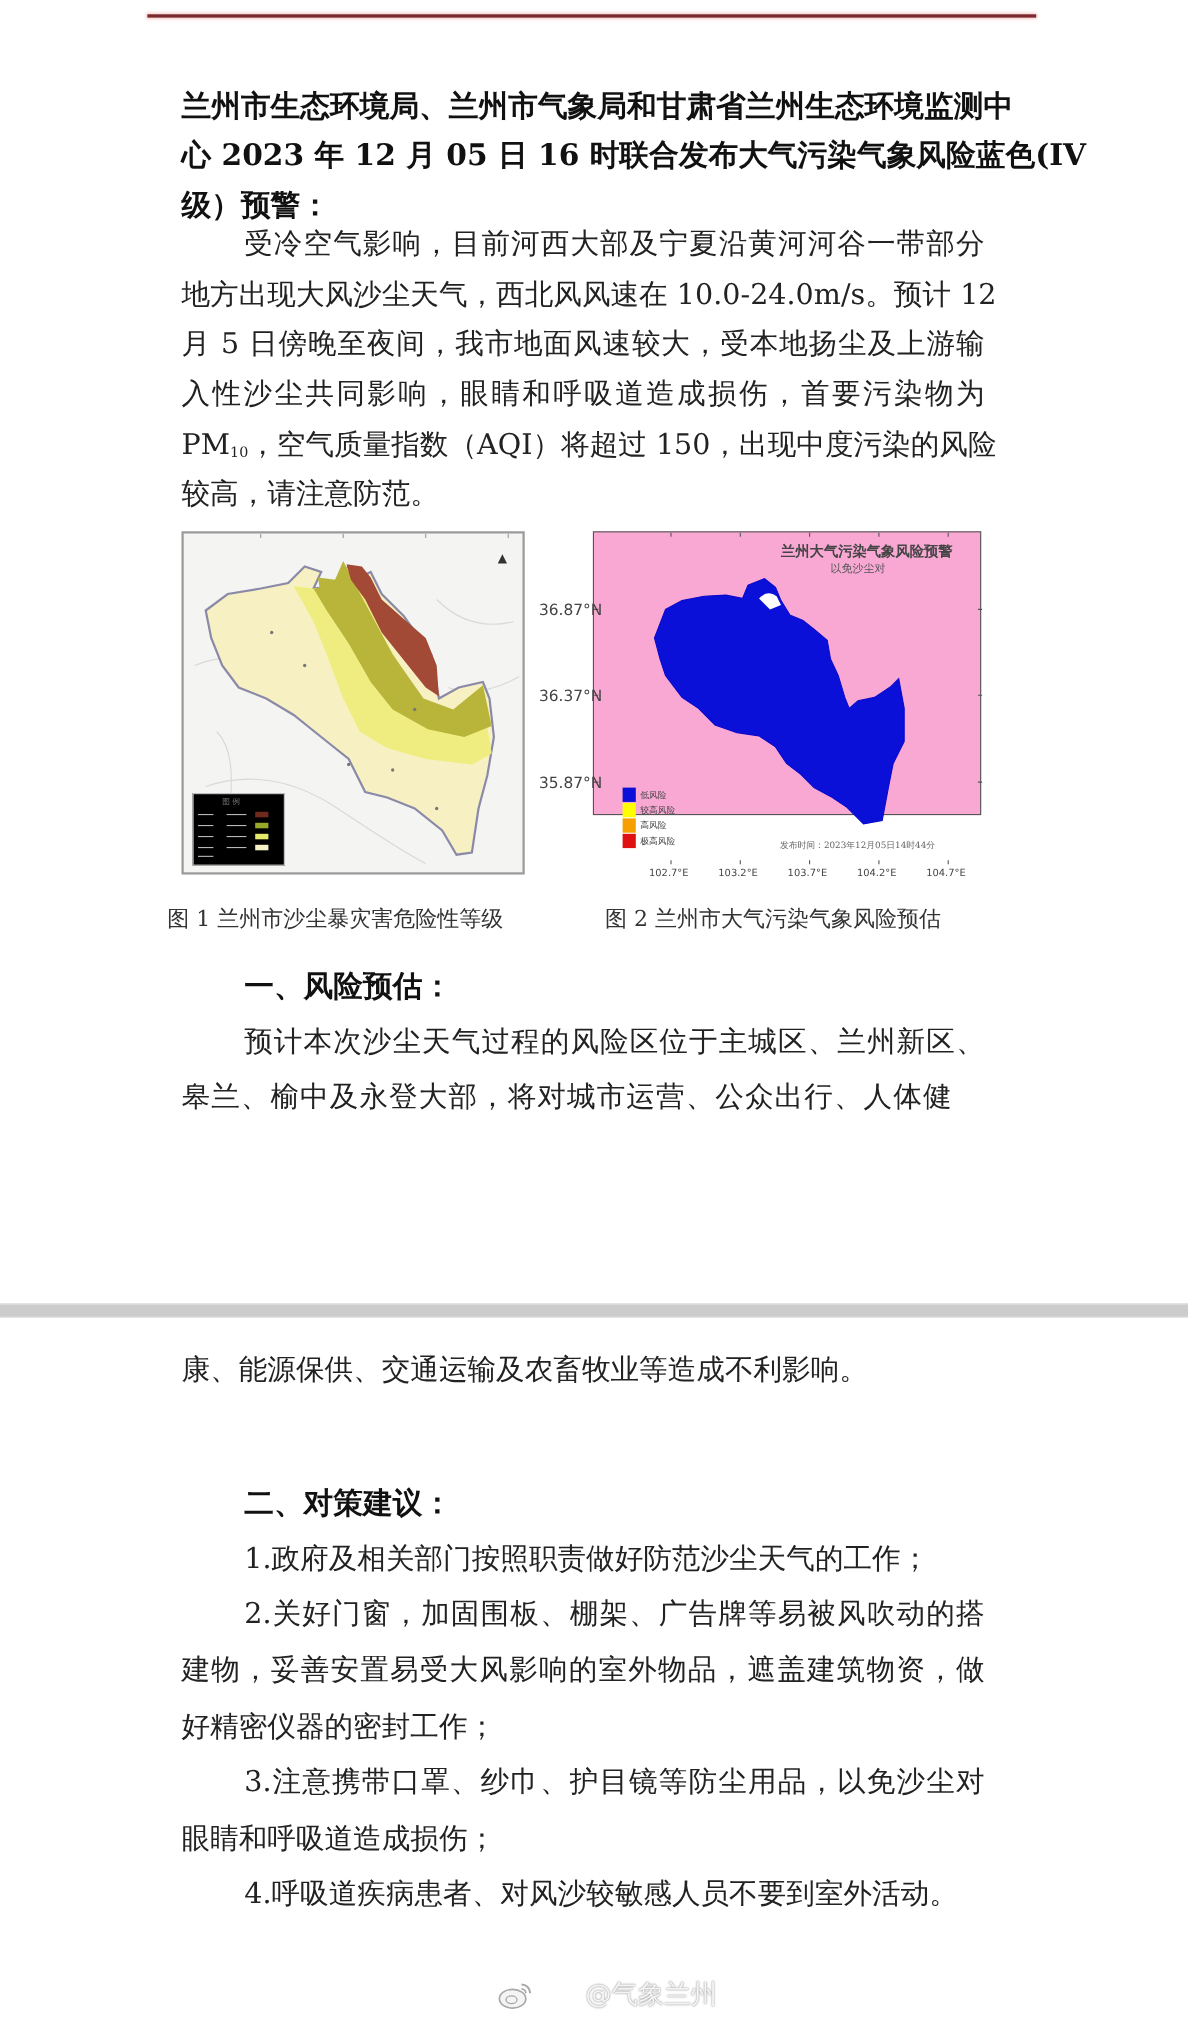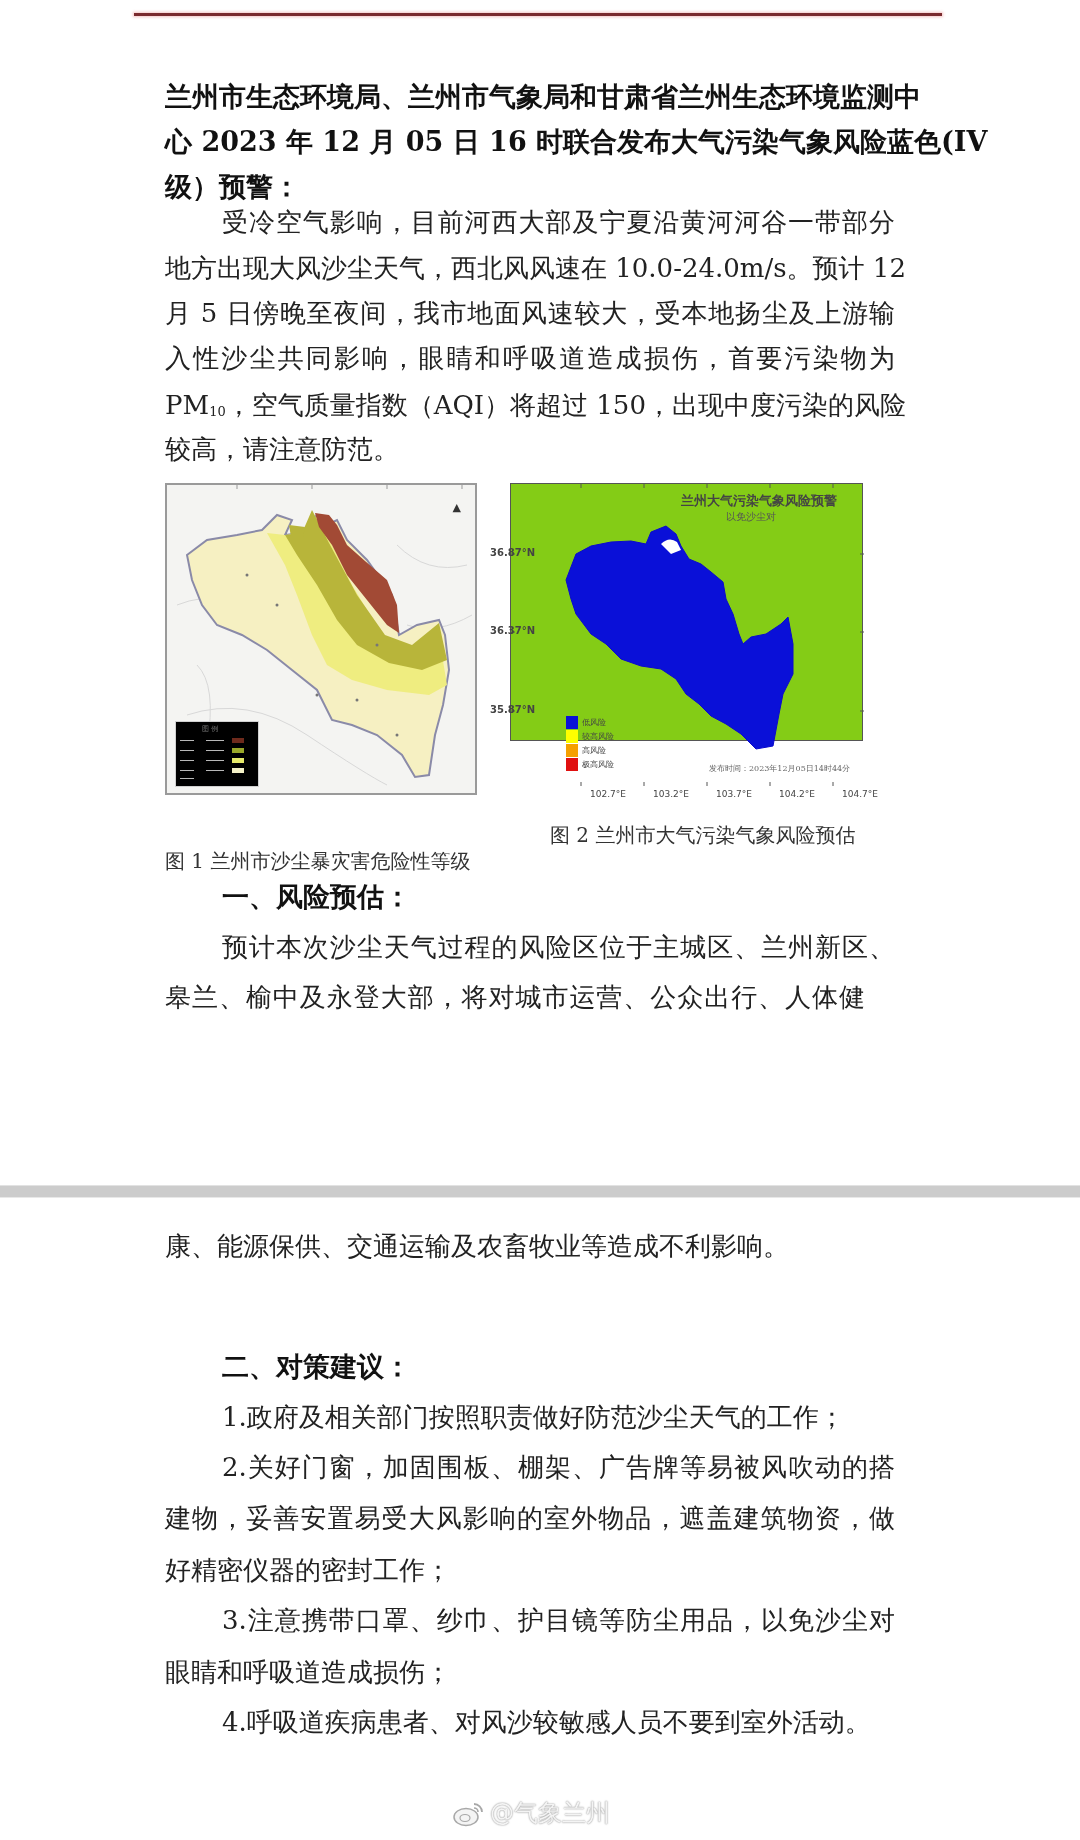--- a/index.html
+++ b/index.html
@@ -32,40 +32,41 @@
     position:absolute; left:8px; top:236px; width:82px; height:64px; background:#000000;
     border:1px solid #d0d0d0;
   }
   .fig1-legend .title { position:absolute; left:26px; top:2px; font-size:7px; color:#777; }
   .fig1-legend .sw { position:absolute; left:56px; width:12px; height:5px; }
   .fig1-legend .bar { position:absolute; height:1px; background:#b8b8b8; }
   .north { position:absolute; right:14px; top:16px; font-size:11px; color:#333; font-family:"DejaVu Sans",sans-serif; }
 
   
   .fig2 {
-    position:absolute; left:510px; top:483px; width:353px; height:258px;
-    border:1.5px solid #555; background:#84cc16; box-sizing:border-box;
+    position:absolute; left:539px; top:483px; width:353px; height:258px;
+    border:1.5px solid #555; background:#f9a8d4; box-sizing:border-box;
   }
   .fig2 svg { position:absolute; left:0; top:0; }
   .fig2-title { position:absolute; left:170px; top:8px; font-size:13px; font-weight:bold; color:#444; white-space:nowrap; }
   .fig2-sub { position:absolute; left:215px; top:26px; font-size:10px; color:#555; white-space:nowrap; }
-  .ylab { position:absolute; left:490px; font-size:10px; color:#444; font-family:"DejaVu Sans",sans-serif; white-space:nowrap;font-weight:bold; }
+  .ylab { position:absolute; left:490px; font-size:14px; color:#444; font-family:"DejaVu Sans",sans-serif; white-space:nowrap; }
   .xlab { position:absolute; top:789px; font-size:9px; color:#444; font-family:"DejaVu Sans",sans-serif; white-space:nowrap; }
   .legend2 { position:absolute; left:566px; top:715px; }
   .legend2 .row { height:14px; display:flex; align-items:center; }
   .legend2 .sw { width:12px; height:13px; margin-right:4px; }
   .legend2 .lbl { font-size:8px; color:#444; white-space:nowrap; }
   .issue { position:absolute; left:709px; top:763px; font-size:8px; color:#666; white-space:nowrap; }
 
   .divider { position:absolute; left:0; top:1185px; width:1080px; height:11px; background:#cccccc; border-top:1px solid #e2e2e2; border-bottom:1px solid #e8e8e8; }
 
   .watermark {
     position:absolute; left:452px; top:1796px; height:34px; display:flex; align-items:center;
     font-family:"DejaVu Sans", sans-serif; font-size:24px; color:#f4f4f4;
     text-shadow: 0 0 2px #9a9a9a, 0 0 1px #b0b0b0;
+    gap: 42px;
   }
   .watermark .logo { width:34px; height:30px; margin-right:4px; }
 </style>
 </head>
 <body>
 
 <div class="red-rule"></div>
 
 <div class="line title-line just" style="top:79px;">兰州市生态环境局、兰州市气象局和甘肃省兰州生态环境监测中</div>
 <div class="line title-line just" style="top:124px;">心 2023 年 12 月 05 日 16 时联合发布大气污染气象风险蓝色(IV</div>
@@ -184,21 +185,21 @@
       <span class="sw" style="background:#f5a000;"></span>
       <span class="lbl">高风险</span>
     </div>
   <div class="row">
       <span class="sw" style="background:#e01010;"></span>
       <span class="lbl">极高风险</span>
     </div>
 </div>
 <span class="issue">发布时间：2023年12月05日14时44分</span>
 
-<span class="caption" style="left:165px;margin-top:26px;">图 1  兰州市沙尘暴灾害危险性等级</span>
+<span class="caption" style="left:152px;">图 1  兰州市沙尘暴灾害危险性等级</span>
 <span class="caption" style="left:550px;">图 2  兰州市大气污染气象风险预估</span>
 
 <div class="line heading" style="top:879px;">一、风险预估：</div>
 <div class="line indent just" style="top:929px;">预计本次沙尘天气过程的风险区位于主城区、兰州新区、</div>
 <div class="line" style="top:979px; width:700px; text-align:justify; text-align-last:justify;">皋兰、榆中及永登大部，将对城市运营、公众出行、人体健</div>
 
 <div class="divider"></div>
 
 <div class="line" style="top:1228px;">康、能源保供、交通运输及农畜牧业等造成不利影响。</div>
 <div class="line heading" style="top:1349px;">二、对策建议：</div>

